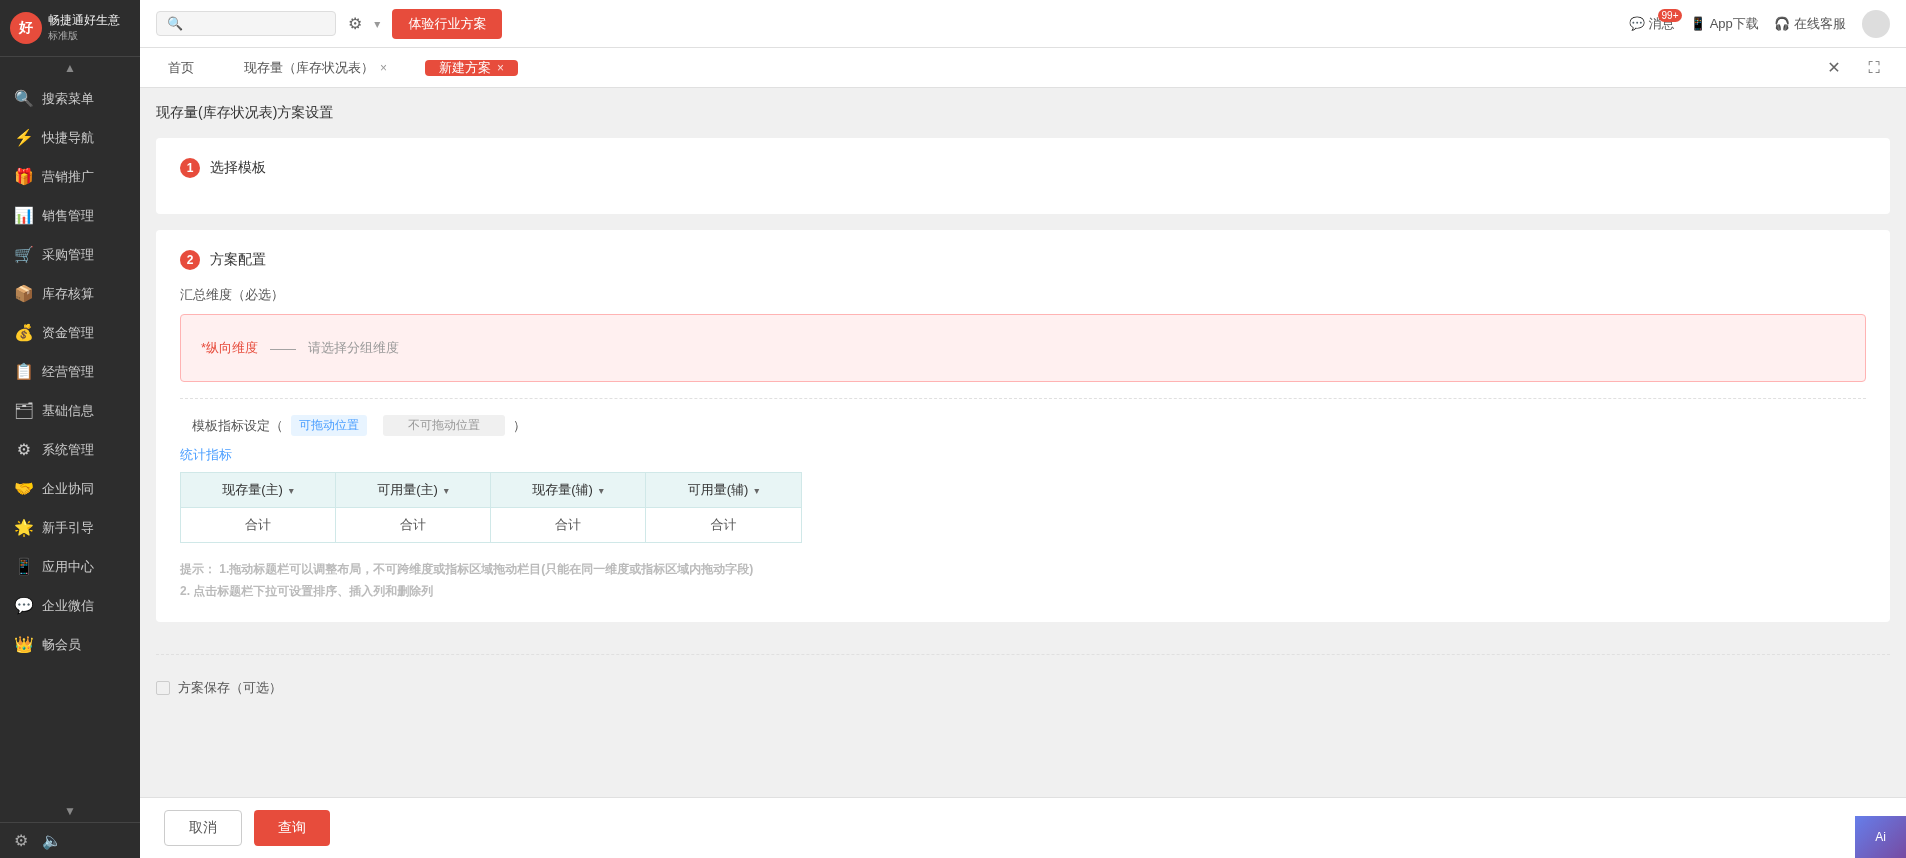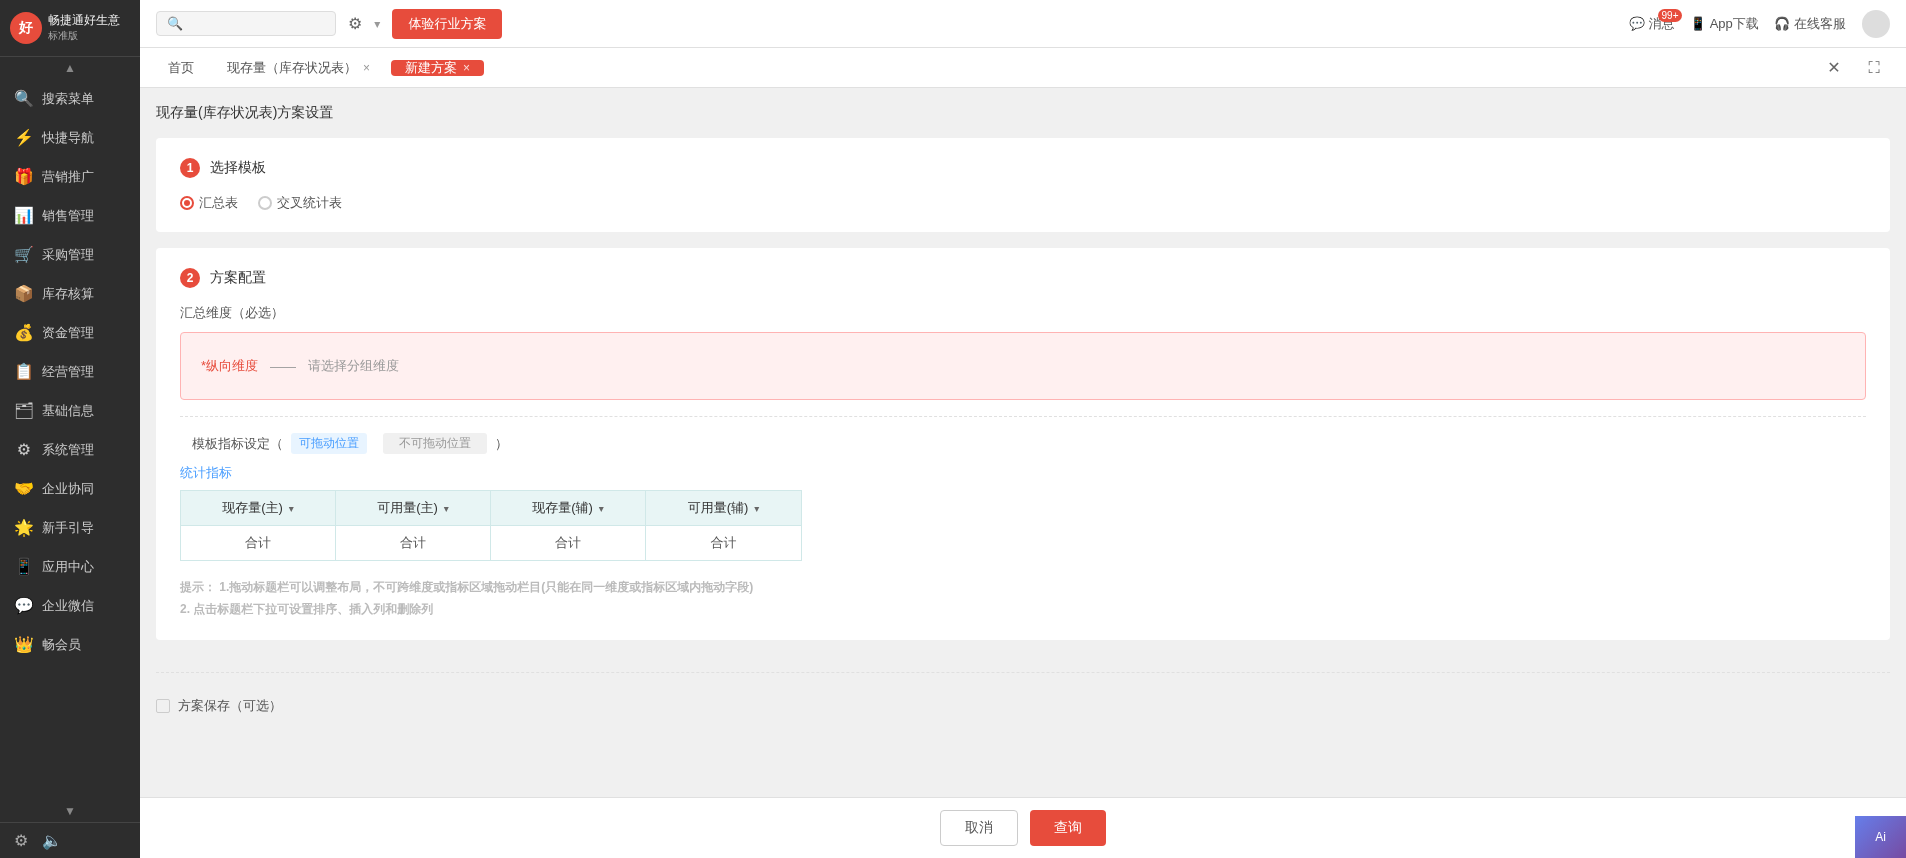--- a/index.html
+++ b/index.html
@@ -78,21 +78,21 @@
     .topbar-avatar { width: 28px; height: 28px; background: #ddd; border-radius: 50%; }
 
     
     .tabs {
       background: #fff;
       border-bottom: 1px solid #e0e0e0;
       display: flex; align-items: center;
       padding: 0 12px;
       height: 40px;
       flex-shrink: 0;
-      gap: 0;
+      gap: 17px;
     }
     .tab {
       padding: 0 16px; height: 40px; display: flex; align-items: center;
       font-size: 13px; color: #555; cursor: pointer; position: relative;
       border-right: 1px solid transparent;
       gap: 6px;
     }
     .tab-close { color: #999; font-size: 12px; cursor: pointer; }
     .tab-new {
       background: #e74c3c; color: white; padding: 0 14px;
@@ -149,21 +149,21 @@
     .dimension-box-sep { color: #999; }
     .dimension-box-placeholder { color: #999; font-size: 13px; }
 
     
     .indicator-settings { margin-top: 16px; }
     .indicator-label { font-size: 13px; color: #555; margin-bottom: 10px; display: flex; align-items: center; gap: 8px; margin-left: 12px; }
     .badge-draggable {
       background: #e8f4ff; color: #4a9eff; border-radius: 3px; padding: 2px 8px; font-size: 12px;
     }
     .badge-not-draggable {
-      background: #f0f0f0; color: #999; border-radius: 3px; padding: 2px 16px; font-size: 12px;
+      background: #f0f0f0; color: #999; border-radius: 3px; padding: 2px 25px; font-size: 12px;
     }
 
     
     .stats-section { margin-top: 8px; }
     .stats-title { color: #4a9eff; font-size: 13px; margin-bottom: 8px; }
 
     .table-wrap { border: 1px solid #d0e8e8; display: inline-block; }
     .table-header-row { display: flex; }
     .table-header-cell {
       background: #e8f5f5; border-right: 1px solid #d0e8e8; border-bottom: 1px solid #d0e8e8;
@@ -187,21 +187,21 @@
 
     
     .save-option { display: flex; align-items: center; gap: 8px; font-size: 13px; color: #555; margin-top: 8px; }
     .checkbox { width: 14px; height: 14px; border: 1px solid #ccc; border-radius: 2px; cursor: pointer; }
 
     
     .bottom-bar {
       background: #fff;
       border-top: 1px solid #e0e0e0;
       padding: 12px 24px;
-      display: flex; justify-content: center; gap: 12px;
+      display: flex; justify-content: flex-start; gap: 12px;
       flex-shrink: 0;
     }
     .btn-cancel {
       background: #fff; border: 1px solid #ccc; border-radius: 4px;
       padding: 8px 24px; font-size: 14px; color: #555; cursor: pointer;
     }
     .btn-query {
       background: #e74c3c; border: none; border-radius: 4px;
       padding: 8px 24px; font-size: 14px; color: white; cursor: pointer;
     }
@@ -349,30 +349,20 @@
     </div>
   </div>
 
   <div class="content">
     <div class="page-title">现存量(库存状况表)方案设置</div>
 
     <div class="section-card">
       <div class="step-label">
         <div class="step-num">1</div>
         <span class="step-title">选择模板</span>
-      </div>
-      <div class="radio-group">
-        <label class="radio-item">
-          <div class="radio-circle checked"></div>
-          <span>汇总表</span>
-        </label>
-        <label class="radio-item">
-          <div class="radio-circle"></div>
-          <span>交叉统计表</span>
-        </label>
       </div>
     </div>
 
     <div class="section-card">
       <div class="step-label">
         <div class="step-num">2</div>
         <span class="step-title">方案配置</span>
       </div>
 
       <div class="dimension-section">

